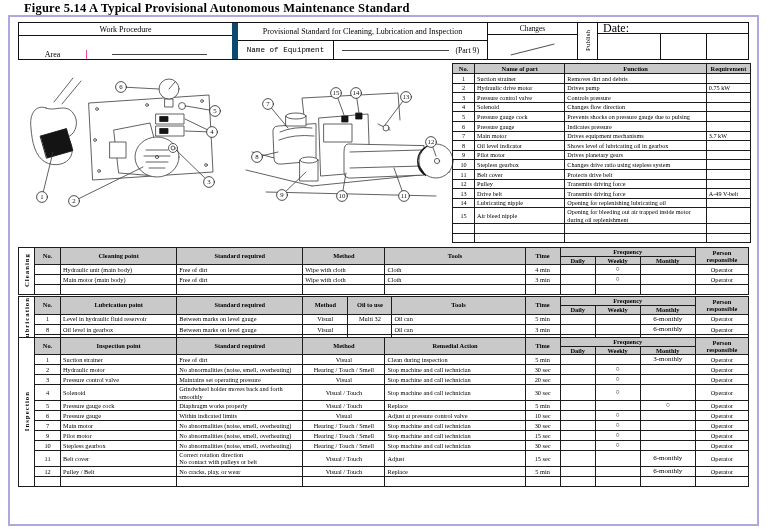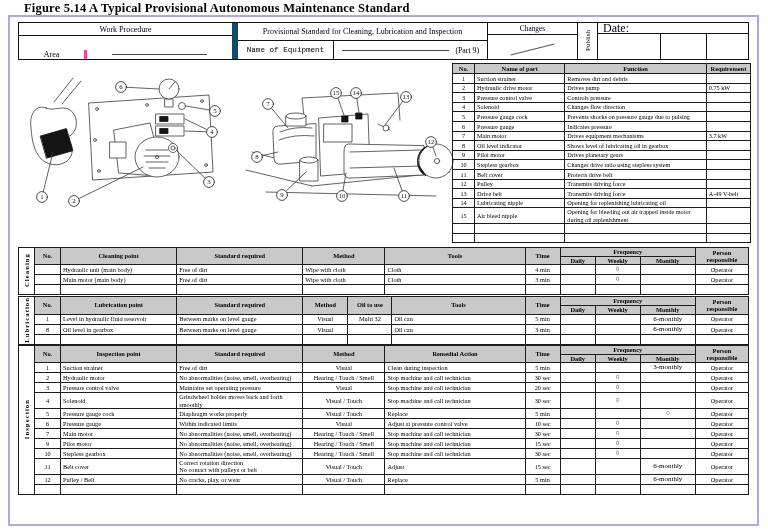--- a/index.html
+++ b/index.html
@@ -12,21 +12,21 @@
 
   
   .hdr { position:absolute; left:8px; top:5px; width:731px; height:38px; border:1.3px solid #111; display:flex; font-size:8px; }
   .h-left  { width:213px; display:flex; flex-direction:column;gap:14px; }
   .h-mid   { width:255px; display:flex; flex-direction:column; border-left:6px solid #0c4a6e; }
   .h-issued{ width:90px;  display:flex; flex-direction:column; border-left:1px solid #111; }
   .h-pub   { width:20px;  border-left:1px solid #111; display:flex; align-items:center; justify-content:center; }
   .h-right { flex:1; display:flex; flex-direction:column; border-left:1px solid #111; }
   .h-row1 { height:18px; border-bottom:1px solid #111; display:flex; align-items:center; justify-content:center; }
   .h-row2 { flex:1; display:flex; }
-  .h-area { width:68px; border-right:3px solid #ec4899; display:flex; align-items:center; justify-content:center; }
+  .h-area { width:68px; border-right:1px solid #ec4899; display:flex; align-items:center; justify-content:center; }
   .h-line-cell { flex:1; display:flex; align-items:center; justify-content:center; padding:0 8px; }
   .rule { display:inline-block; border-top:1px solid #444; }
   .h-equip { width:96px; border-right:1px solid #111; display:flex; align-items:center; justify-content:center; font-size:7.6px;font-family:Liberation Mono, monospace; }
   .h-part  { margin-left:6px; white-space:nowrap; font-size:7.8px; }
   .h-iss-top { height:12px; border-bottom:1px solid #111; display:flex; align-items:center; justify-content:center; font-size:7.4px; }
   .h-iss-bot { flex:1; position:relative; }
   .slash { position:absolute; left:22px; top:14px; width:45px; border-top:1px solid #555; transform:rotate(-14deg); }
   .vert-pub { writing-mode:vertical-rl; transform:rotate(180deg); font-size:7px; }
   .h-date { height:11px; border-bottom:1px solid #111; font-size:12px; padding-left:5px; display:flex; align-items:center; }
   .h-appr { height:13px; border-bottom:1px solid #111; display:flex; font-size:7.4px; }
@@ -531,21 +531,21 @@
             <td class="c"></td>
             <td class="f"></td>
             <td class="f"></td>
             <td class="f"></td>
             <td class="c"></td>
           </tr>
         </tbody>
     </table>
   </div>
 
-  <div class="sec" style="top:328px">
+  <div class="sec" style="top:320px">
     <table>
       <colgroup>
           <col style="width:16px">
           <col style="width:26px">
           <col style="width:116px">
           <col style="width:126px">
           <col style="width:82px">
           <col style="width:140px">
           <col style="width:35px">
           <col style="width:35px">

